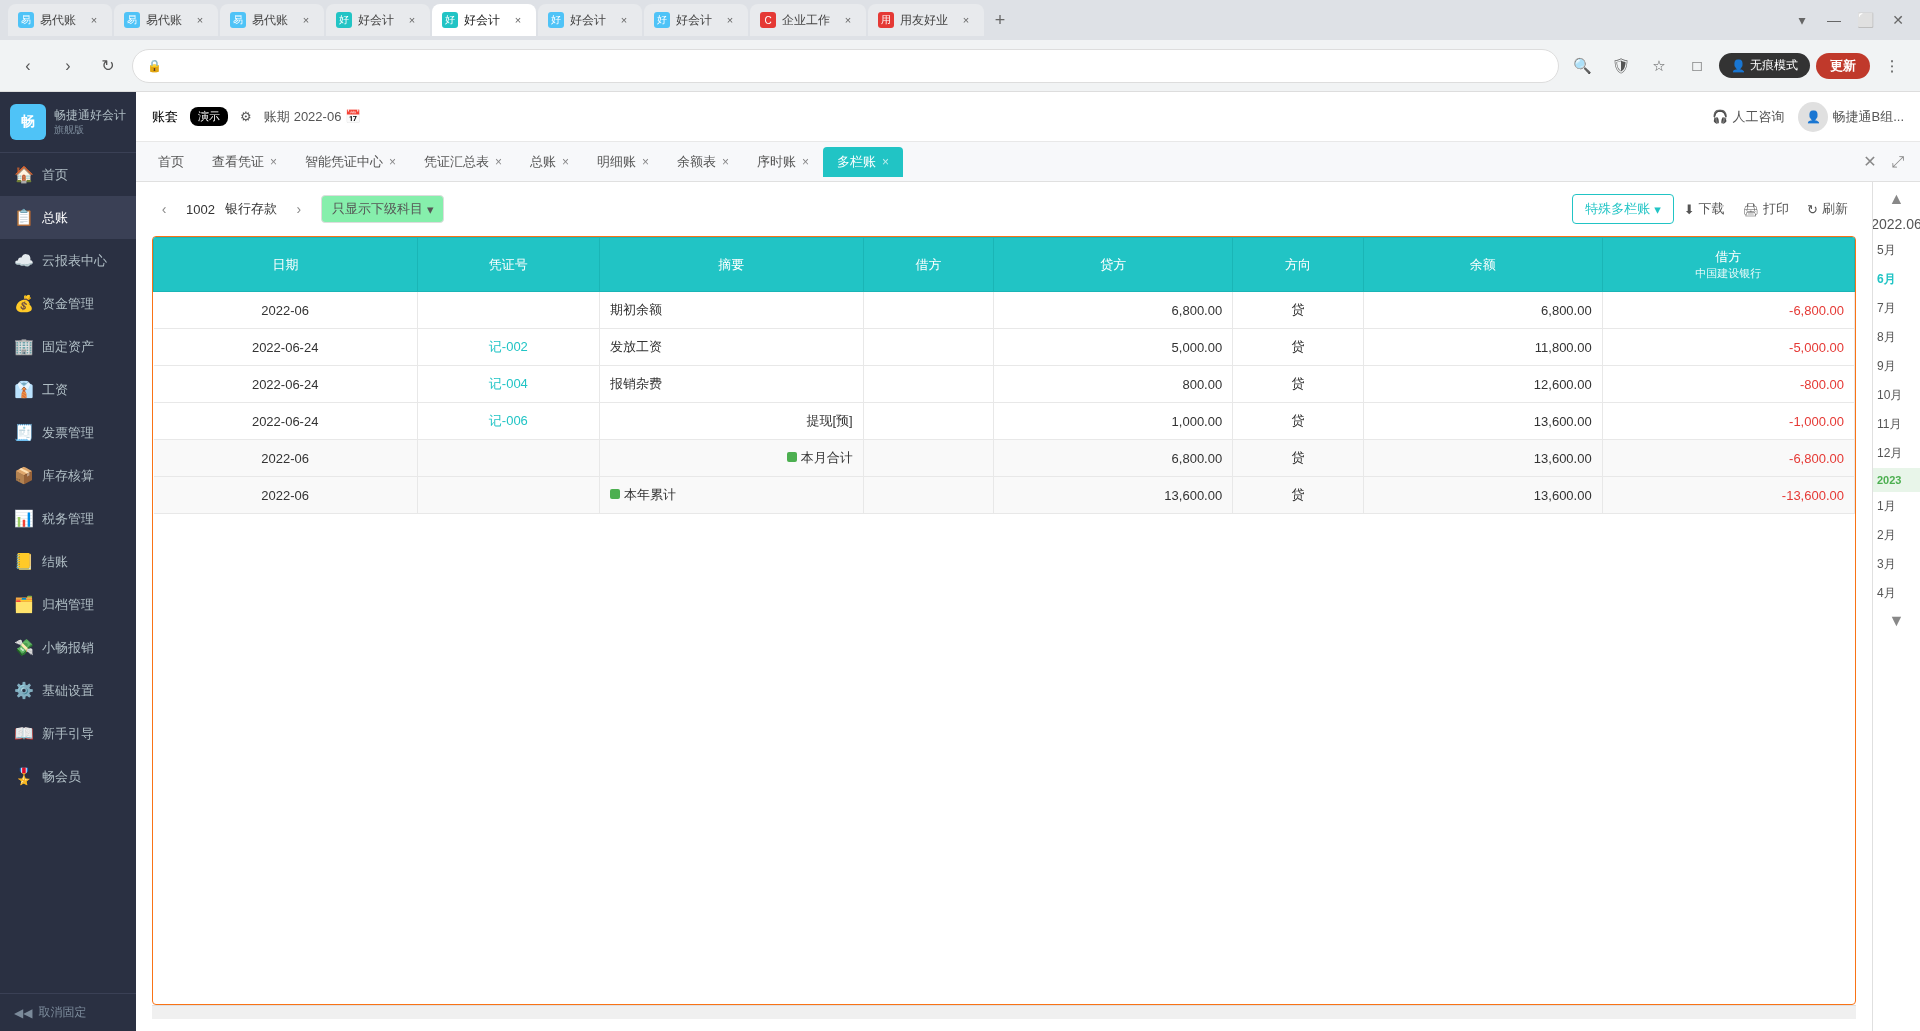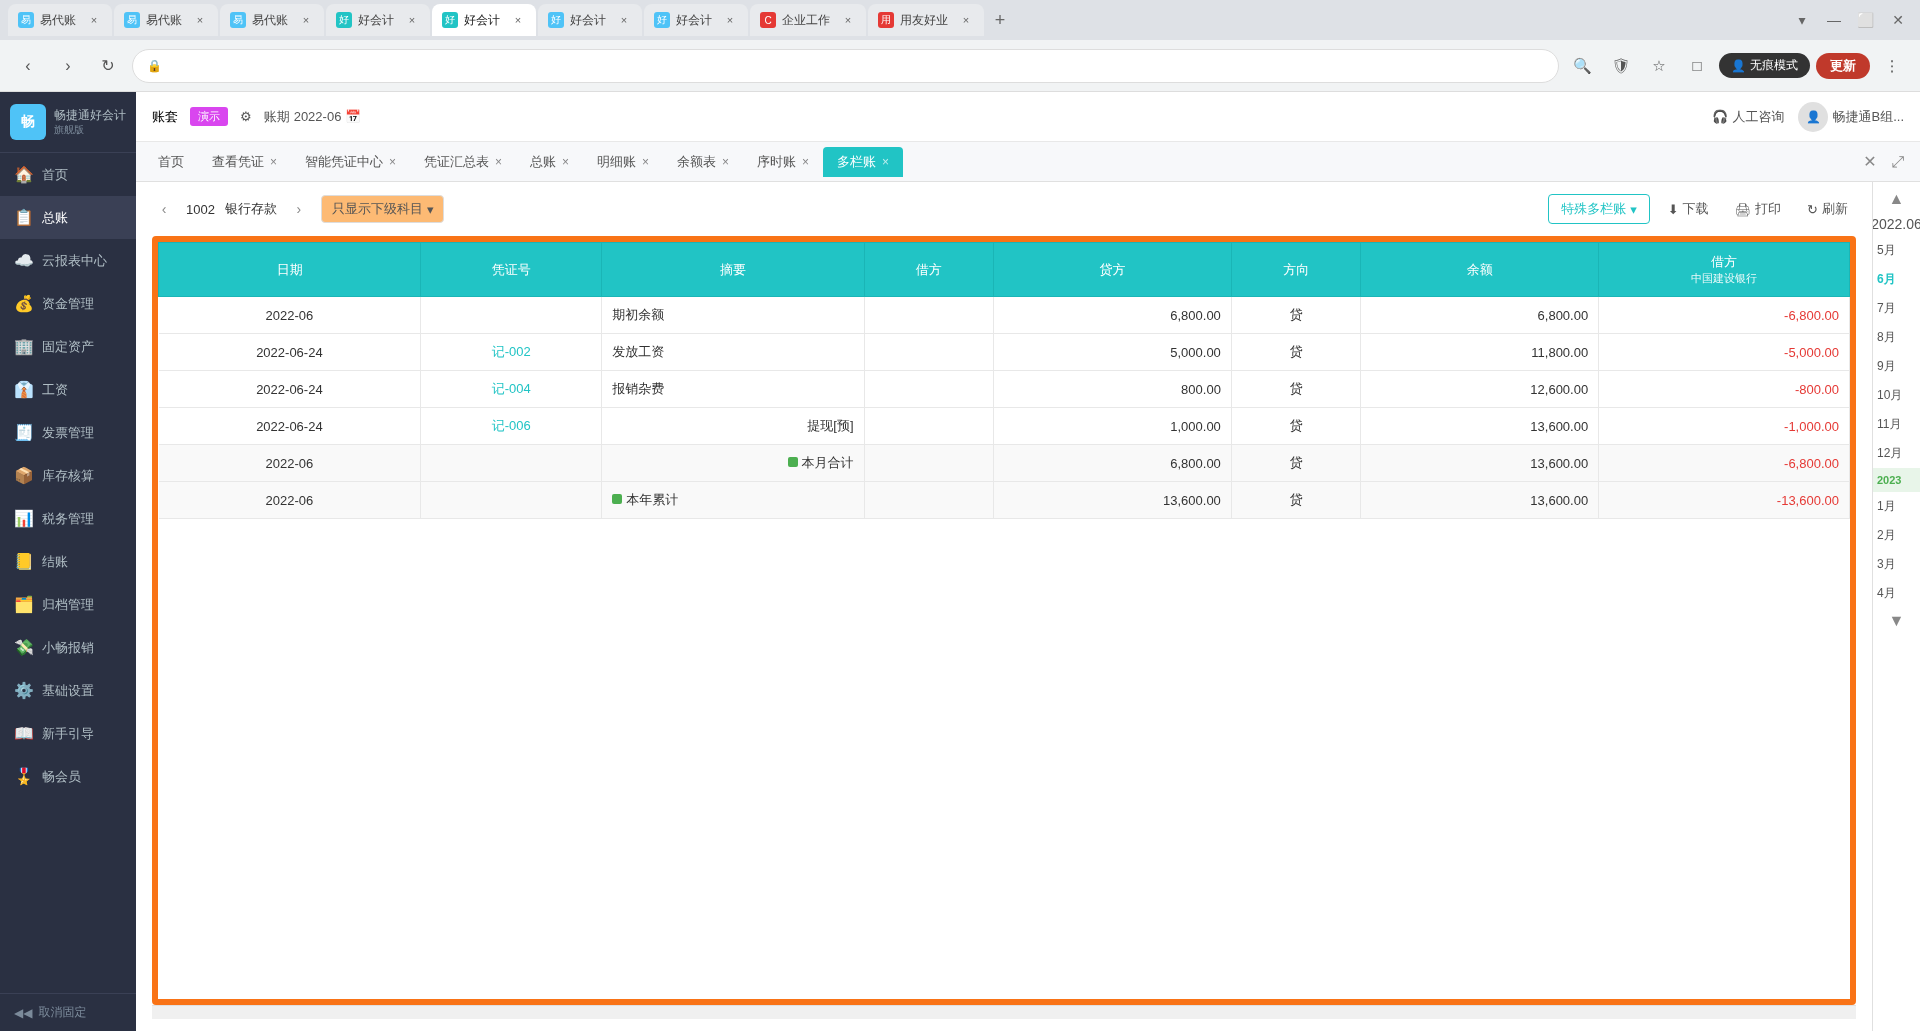--- a/index.html
+++ b/index.html
@@ -36,48 +36,48 @@
     .menu-item { display: flex; align-items: center; gap: 8px; padding: 12px 14px; cursor: pointer; color: #b0bec5; font-size: 13px; }
     .menu-item.active { background: #3a4055; color: white; }
     .menu-icon { font-size: 16px; }
     .sidebar-bottom { padding: 10px 14px; color: #7b8a9a; font-size: 12px; cursor: pointer; display: flex; align-items: center; gap: 6px; border-top: 1px solid #3a4055; }
 
     
     .main { flex: 1; display: flex; flex-direction: column; overflow: hidden; background: #fff; }
 
     
     .top-bar { background: #fff; height: 50px; display: flex; align-items: center; padding: 0 16px; gap: 12px; border-bottom: 1px solid #e8e8e8; }
-    .account-badge { background: #d946ef; color: white; font-size: 11px; padding: 2px 8px; border-radius: 3px; cursor: pointer; }
+    .account-badge { background: #000000; color: white; font-size: 11px; padding: 2px 8px; border-radius: 8px; cursor: pointer; }
     .top-bar-item { display: flex; align-items: center; gap: 4px; color: #555; font-size: 13px; cursor: pointer; }
     .top-bar-right { margin-left: auto; display: flex; align-items: center; gap: 14px; }
     .user-avatar { width: 30px; height: 30px; border-radius: 50%; background: #e0e0e0; display: flex; align-items: center; justify-content: center; font-size: 12px; }
 
     
     .tab-nav { display: flex; align-items: center; background: #f7f8fa; border-bottom: 1px solid #e0e0e0; padding: 0 8px; height: 40px; overflow-x: auto; }
     .page-tab { display: flex; align-items: center; padding: 6px 14px; font-size: 13px; cursor: pointer; color: #555; border-radius: 4px 4px 0 0; white-space: nowrap; gap: 6px; }
     .page-tab.active { background: #21c4c5; color: white; }
     .page-tab .tab-x { font-size: 12px; opacity: 0.7; }
     .collapse-btn { width: 28px; height: 28px; display: flex; align-items: center; justify-content: center; margin-left: auto; cursor: pointer; font-size: 16px; color: #888; }
     .expand-btn { width: 28px; height: 28px; display: flex; align-items: center; justify-content: center; cursor: pointer; font-size: 16px; color: #888; }
 
     
     .page-content { flex: 1; overflow: hidden; display: flex; }
     .ledger-area { flex: 1; overflow: hidden; display: flex; flex-direction: column; padding: 12px 16px; }
 
     
     .ledger-toolbar { display: flex; align-items: center; gap: 10px; margin-bottom: 12px; }
     .nav-arrow { width: 24px; height: 24px; display: flex; align-items: center; justify-content: center; cursor: pointer; color: #888; font-size: 14px; }
     .account-tag { font-size: 13px; color: #333; font-weight: 500; }
-    .sub-filter { display: flex; align-items: center; gap: 4px; background: #fdba74; border: 1px solid #ddd; border-radius: 4px; padding: 4px 10px; font-size: 13px; cursor: pointer; color: #555; }
-    .toolbar-right { margin-left: auto; display: flex; gap: 10px; }
+    .sub-filter { display: flex; align-items: center; gap: 4px; background: #86efac; border: 1px solid #ddd; border-radius: 4px; padding: 4px 10px; font-size: 13px; cursor: pointer; color: #555; }
+    .toolbar-right { margin-left: auto; display: flex; gap: 2px; }
     .special-btn { border: 1px solid #21c4c5; color: #21c4c5; border-radius: 4px; padding: 5px 12px; font-size: 13px; cursor: pointer; display: flex; align-items: center; gap: 4px; }
     .download-btn, .print-btn, .refresh-btn { color: #555; font-size: 13px; cursor: pointer; display: flex; align-items: center; gap: 4px; padding: 5px 8px; }
 
     
-    .ledger-table { flex: 1; overflow: auto; border: 6px solid #f97316; border-radius: 4px; }
+    .ledger-table { flex: 1; overflow: auto; border: 1px solid #f97316; border-radius: 4px; }
     table { width: 100%; border-collapse: collapse; }
     thead tr th { background: #21c4c5; color: white; padding: 10px 8px; text-align: center; font-size: 13px; font-weight: normal; border: 1px solid #1ab5b6; white-space: nowrap; }
     tbody tr td { padding: 9px 10px; text-align: center; font-size: 13px; border-bottom: 1px solid #e8e8e8; border-right: 1px solid #e8e8e8; color: #333; }
     .link-cell { color: #21c4c5; cursor: pointer; }
     .amount-cell { text-align: right; }
     .dir-cell { text-align: center; }
     .green-dot { display: inline-block; width: 10px; height: 10px; background: #4caf50; border-radius: 2px; margin-right: 4px; }
     .summary-row td { background: #f9f9f9; }
 
     

